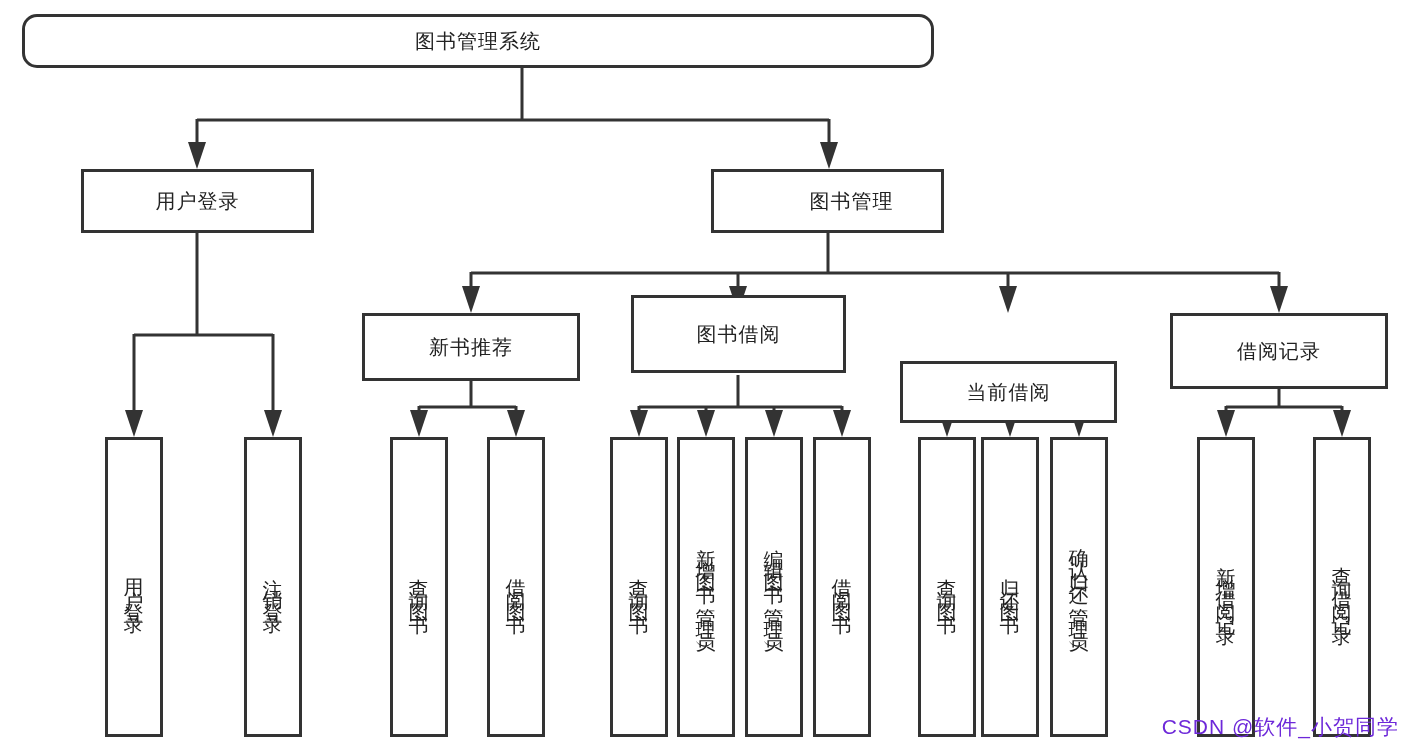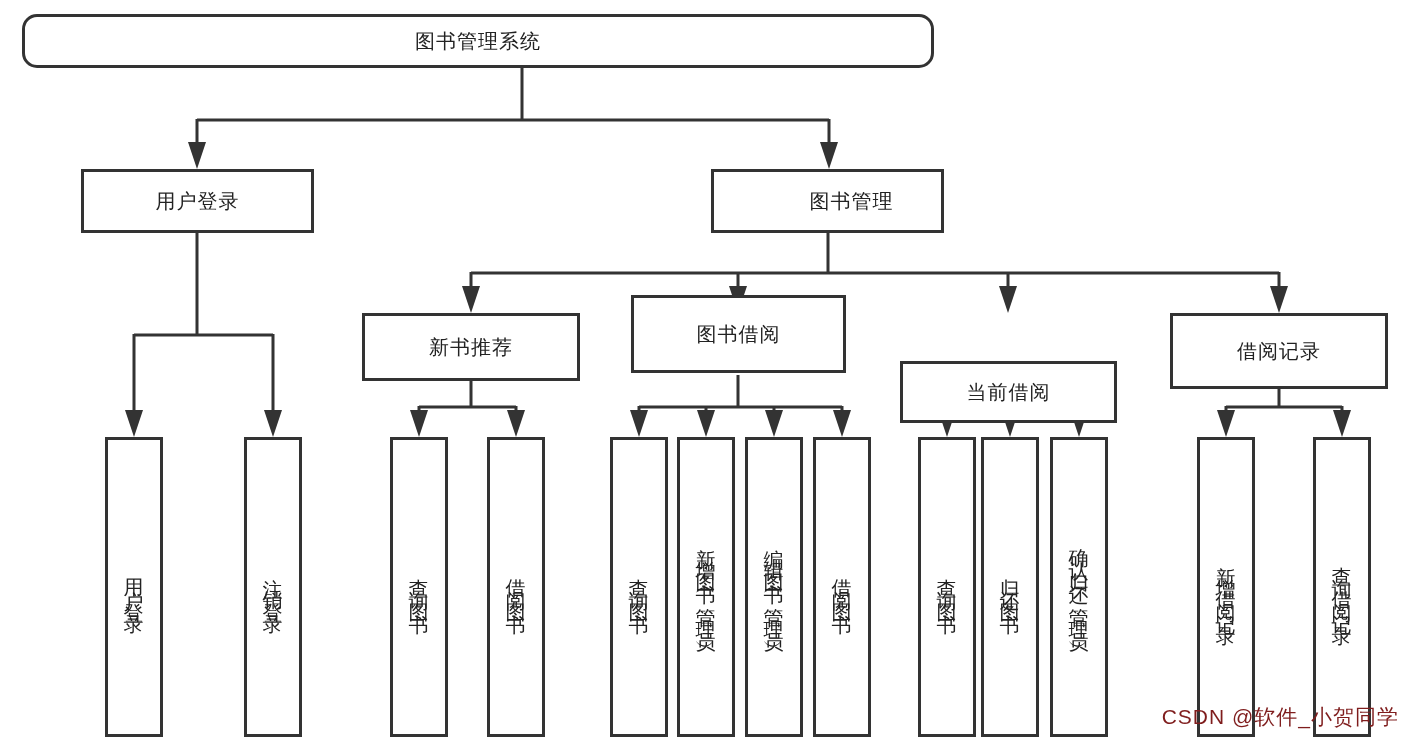--- a/index.html
+++ b/index.html
@@ -19,22 +19,22 @@
     position:absolute;z-index:2;background:#ffffff;border:3px solid #333333;
     display:flex;align-items:center;justify-content:center;
     box-sizing:border-box;
   }
   .vbox .vtext{
     writing-mode:vertical-rl;text-orientation:mixed;
     font-size:20px;color:#222222;letter-spacing:12px;line-height:1;
     white-space:nowrap;
   }
   .watermark{
-    position:absolute;z-index:3;right:6px;bottom:16px;
-    font-size:21px;color:#7f1d1d;letter-spacing:1px;
+    position:absolute;z-index:3;right:6px;bottom:6px;
+    font-size:21px;color:#6d28d9;letter-spacing:1px;
   }
 </style>
 </head>
 <body>
 
 <div id="stage">
 
   <svg class="connectors" width="1405" height="747" viewBox="0 0 1405 747">
     <g stroke="#333333" stroke-width="3" fill="none">
 

